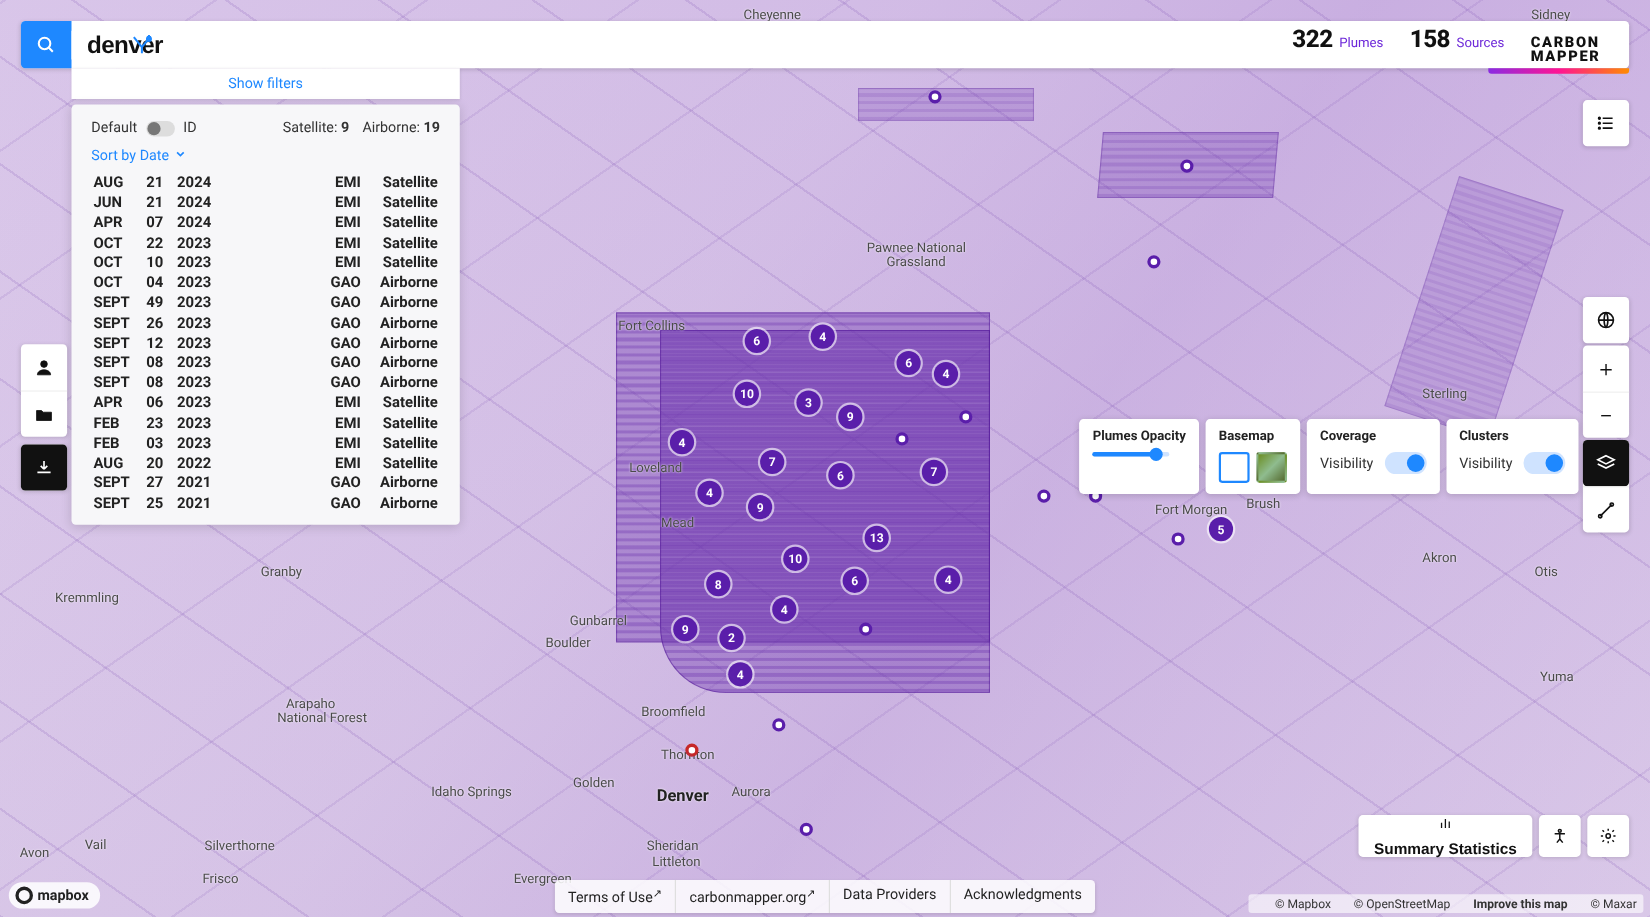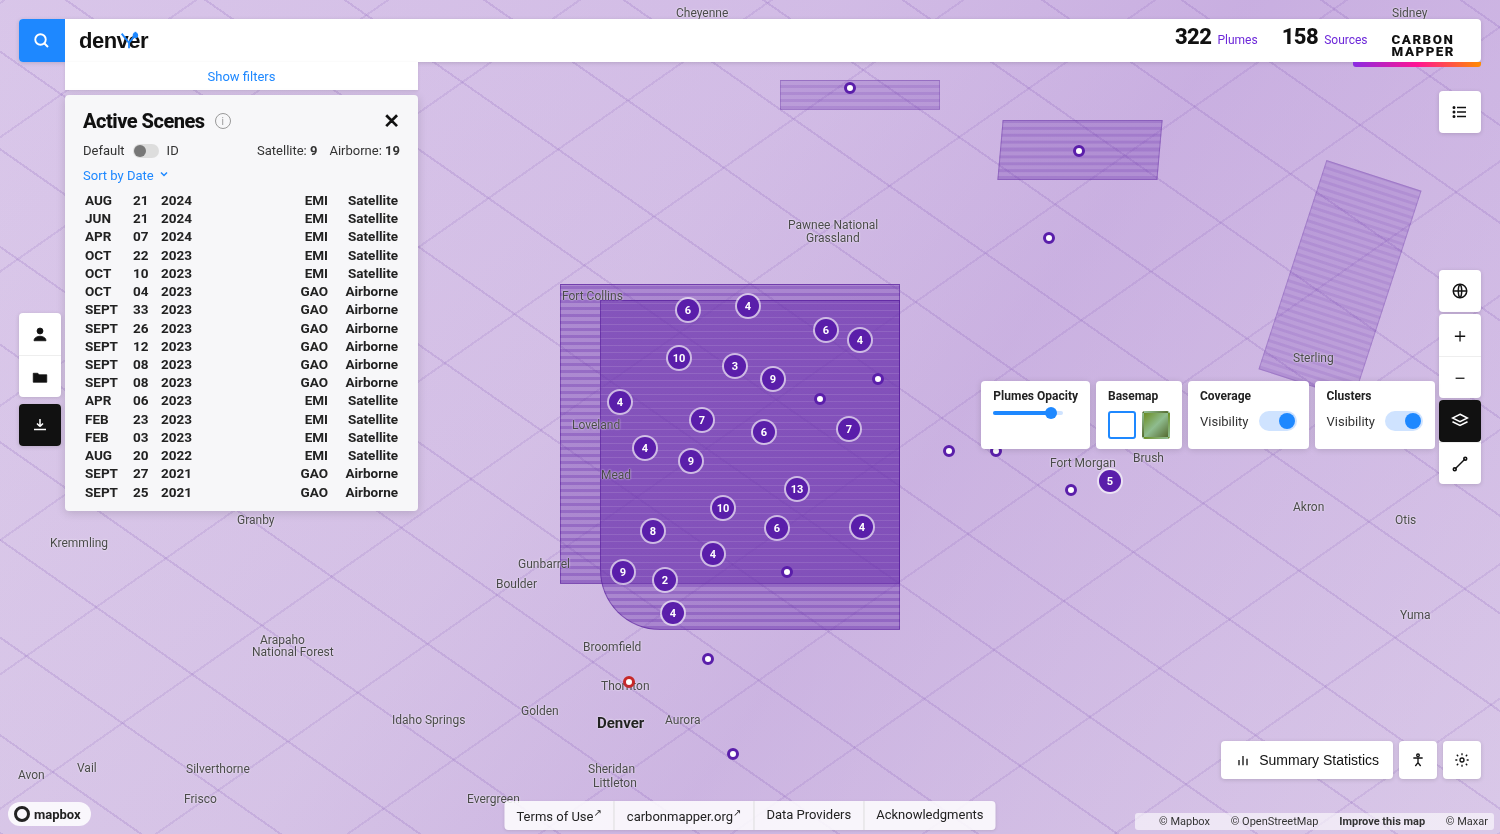--- a/index.html
+++ b/index.html
@@ -120,21 +120,21 @@
   .switch { width:38px;height:20px;border-radius:10px;background:#cfe3ff;position:relative;cursor:pointer;}
   .switch::after{content:"";position:absolute;right:2px;top:2px;width:16px;height:16px;border-radius:50%;background:#1e88ff;}
 
   
   .cluster { position:absolute; width:22px;height:22px;border-radius:50%; background:#5a1eaa; color:#fff; font-size:11px; font-weight:700; display:flex; align-items:center; justify-content:center; box-shadow:0 0 0 2px rgba(255,255,255,0.6); cursor:pointer; transform:translate(-50%,-50%);}
   .dot { position:absolute; width:12px;height:12px;border-radius:50%; background:#fff; border:3px solid #5a1eaa; cursor:pointer; transform:translate(-50%,-50%);}
   .dot.red { border-color:#c62828;}
 
   
   .br-bar { position:absolute; right:19px; bottom:55px; display:flex; gap:6px;}
-  .br-btn { background:#fff; border-radius:4px; height:38px; padding:0 14px; display:flex; align-items:center; gap:8px; font-size:14px; font-weight:400; color:#111; box-shadow:0 1px 4px rgba(0,0,0,0.15); cursor:pointer; border:none;}
+  .br-btn { background:#fff; border-radius:4px; height:38px; padding:0 14px; display:flex; align-items:center; gap:8px; font-size:14px; font-weight:700; color:#111; box-shadow:0 1px 4px rgba(0,0,0,0.15); cursor:pointer; border:none;flex-direction:column;}
   .br-btn.icon-only{padding:0;width:38px;justify-content:center;}
   .br-btn svg{width:16px;height:16px;stroke:#111;fill:none;}
 
   .attrib { position:absolute; right:6px; bottom:4px; font-size:11px; color:#333; background:rgba(255,255,255,0.6); padding:2px 6px; border-radius:3px;}
   .attrib a{color:#333;text-decoration:none;margin-left:18px;}
   .attrib .imp{font-weight:700;text-align:right;}
 
   .footer-links { position:absolute; left:50%; transform:translateX(-50%); bottom:4px; background:rgba(255,255,255,0.85); border-radius:4px; display:flex; font-size:13px; box-shadow:0 1px 3px rgba(0,0,0,0.1);}
   .footer-links a { padding:6px 12px; color:#222; text-decoration:none; cursor:pointer;}
   .footer-links a + a { border-left:1px solid #ddd;}
@@ -251,25 +251,20 @@
       <small>CARBON</small>
           <small>MAPPER</small>
     </div>
   </div>
 </div>
 <div class="accent-bar"></div>
 
 <div class="filters-strip">Show filters</div>
 
 <div class="panel">
-  <div class="panel-head">
-    <span class="panel-title">Active Scenes</span>
-    <span class="info-ico">i</span>
-    <span class="close-x">✕</span>
-  </div>
   <div class="panel-sub">
     <span>Default</span>
     <span class="toggle-pill">
           <span class="sw"></span>
         </span>
     <span>ID</span>
     <span class="right">
       <span><span>Satellite:</span> <b>9</b></span>
       <span><span>Airborne:</span> <b>19</b></span>
     </span>
@@ -324,21 +319,21 @@
         <div class="scene-row">
           <span>OCT</span>
           <span>04</span>
           <span>2023</span>
           <span></span>
           <span class="inst">GAO</span>
           <span class="plat">Airborne</span>
         </div>
         <div class="scene-row">
           <span>SEPT</span>
-          <span>33</span>
+          <span>49</span>
           <span>2023</span>
           <span></span>
           <span class="inst">GAO</span>
           <span class="plat">Airborne</span>
         </div>
         <div class="scene-row">
           <span>SEPT</span>
           <span>26</span>
           <span>2023</span>
           <span></span>

